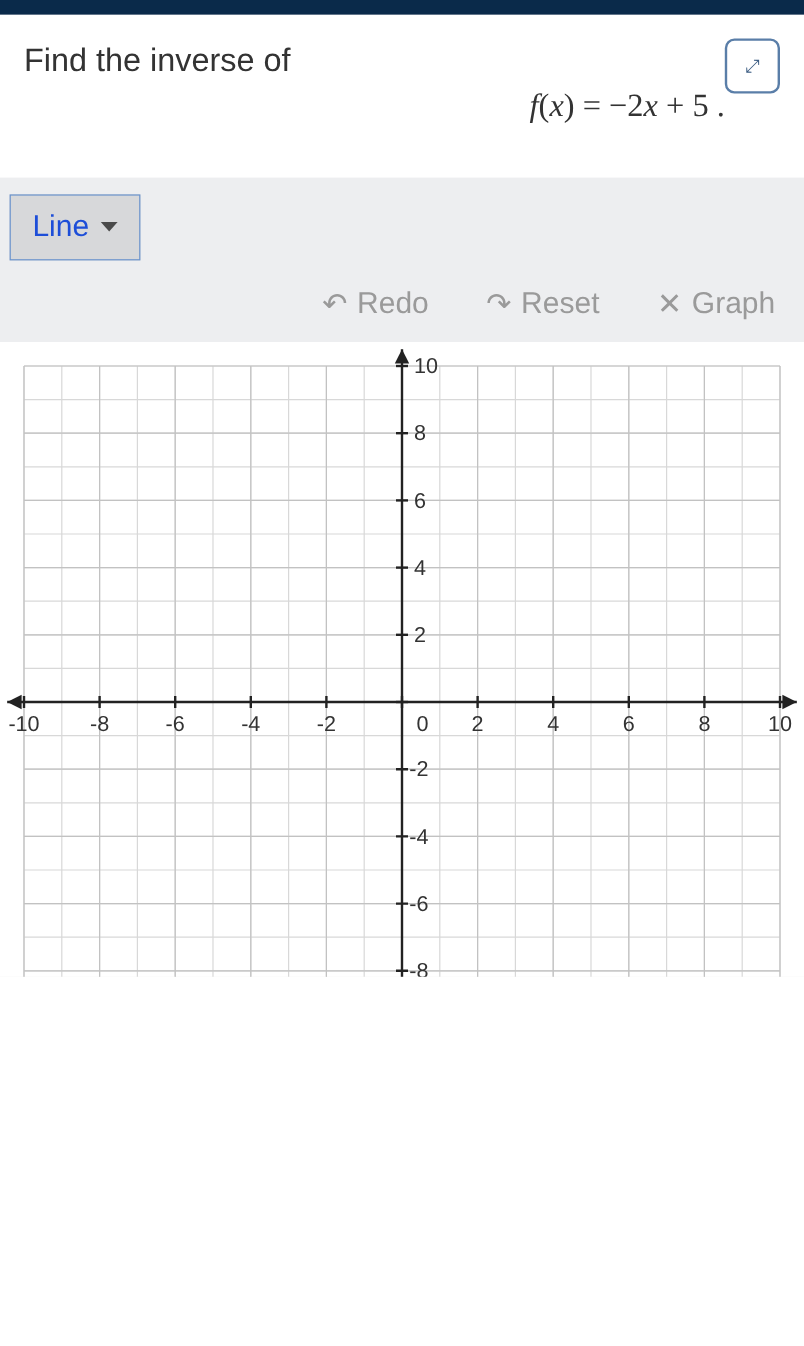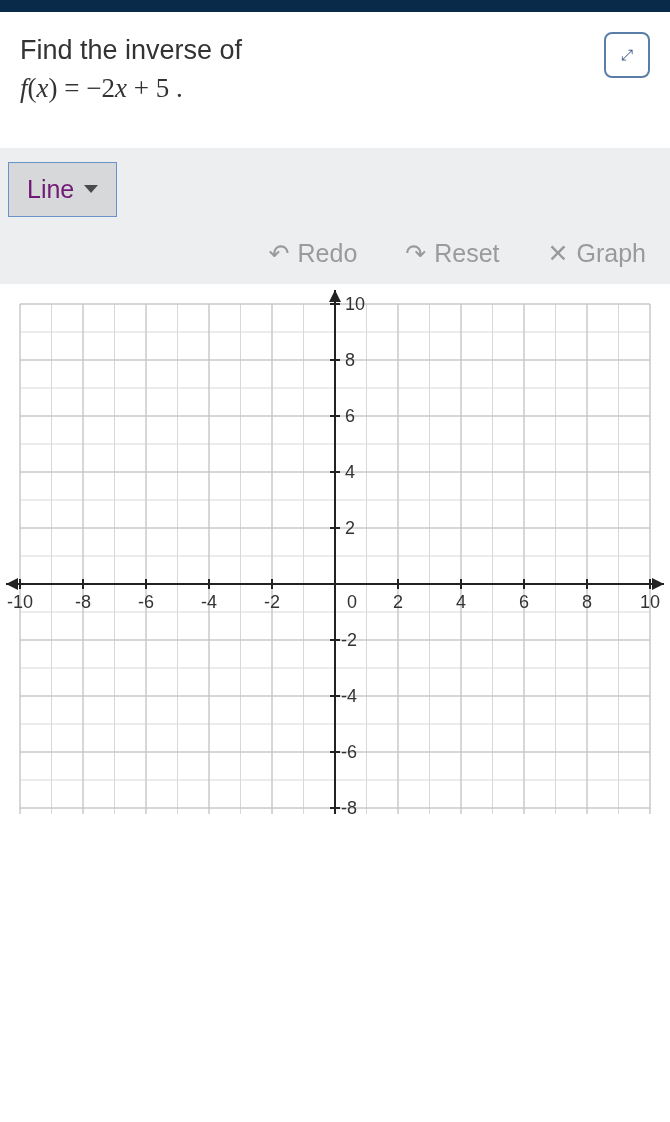--- a/index.html
+++ b/index.html
@@ -27,20 +27,21 @@
     align-items: flex-start;
   }
   .question-text {
     flex: 1;
     font-size: 27px;
     line-height: 1.4;
   }
   .math {
     font-family: "Times New Roman", Times, serif;
     font-style: italic;
+    text-align: right;
   }
   .math .upright { font-style: normal; }
   .expand-box {
     width: 46px; height: 46px;
     border: 2px solid #5a7ea8;
     border-radius: 8px;
     display: flex;
     align-items: center;
     justify-content: center;
     color: #3b5c82;
@@ -68,21 +69,21 @@
     padding: 14px 0 14px 8px;
   }
   .tool-select {
     display: inline-flex;
     align-items: center;
     gap: 10px;
     background: #d7d8da;
     border: 1px solid #6a93cc;
     padding: 12px 18px;
     font-size: 25px;
-    color: #701a75;
+    color: #1d4ed8;
     cursor: pointer;
   }
   .caret-down {
     display:inline-block;
     width:0;height:0;
     border-left:7px solid transparent;
     border-right:7px solid transparent;
     border-top:8px solid #4a4a4a;
   }
   .actionrow {

